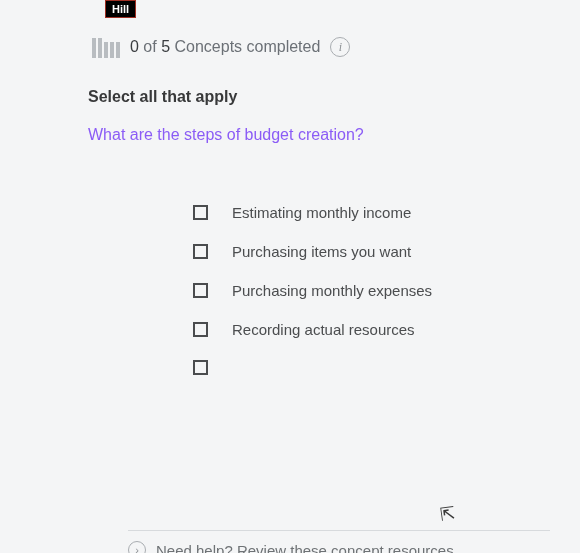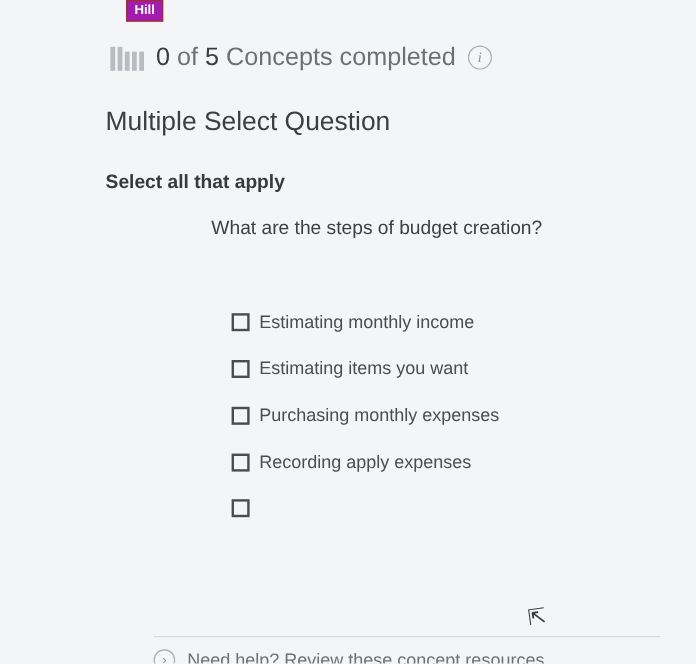--- a/index.html
+++ b/index.html
@@ -8,21 +8,21 @@
     height: 553px;
     font-family: -apple-system, BlinkMacSystemFont, "Segoe UI", Arial, sans-serif;
     background: #f4f5f6;
     overflow: hidden;
     position: relative;
   }
   .hill-badge {
     position: absolute;
     top: 0;
     left: 105px;
-    background: #a21caf;
+    background: #000000;
     color: #fff;
     font-size: 11px;
     font-weight: bold;
     padding: 2px 6px;
     border: 1px solid #a03024;
   }
   .progress-row {
     position: absolute;
     top: 36px;
     left: 92px;
@@ -39,21 +39,21 @@
   .progress-bars .bar {
     width: 4px;
     background: #b8bcc0;
   }
   .progress-bars .bar.a { height: 20px; }
   .progress-bars .bar.b { height: 20px; }
   .progress-bars .bar.c { height: 16px; }
   .progress-bars .bar.d { height: 16px; }
   .progress-bars .bar.e { height: 16px; }
   .progress-text {
-    font-size: 21px;
+    font-size: 16px;
     color: #6b7076;
   }
   .progress-text .count { color: #3a3d40; font-weight: 500; }
   .info-circle {
     width: 20px;
     height: 20px;
     border: 1.5px solid #a9adb1;
     border-radius: 50%;
     display: flex;
     align-items: center;
@@ -77,34 +77,33 @@
     margin-bottom: 30px;
   }
   .q-instr {
     font-size: 16px;
     color: #38393a;
     font-weight: 600;
     margin-bottom: 20px;
   }
   .q-text {
     font-size: 16px;
-    color: #404040;
+    color: #8b5cf6;
     margin-bottom: 60px;
-    text-align: center;
   }
   .options {
     margin-left: 105px;
     display: flex;
     flex-direction: column;
     gap: 22px;
   }
   .option {
     display: flex;
     align-items: center;
-    gap: 8px;
+    gap: 24px;
     cursor: pointer;
   }
   .checkbox {
     width: 15px;
     height: 15px;
     border: 2px solid #4a4c4e;
     background: transparent;
     flex-shrink: 0;
   }
   .option-label {
@@ -161,40 +160,39 @@
   <div class="progress-text">
     <span class="count">0</span>
     of
     <span class="count">5</span>
     <span>Concepts completed</span>
   </div>
   <div class="info-circle">i</div>
 </div>
 
 <div class="content">
-  <h2 class="q-title">Multiple Select Question</h2>
   <div class="q-instr">Select all that apply</div>
   <div class="q-text">What are the steps of budget creation?</div>
 
   <div class="options">
     <div class="option">
       <div class="checkbox"></div>
       <span class="option-label">Estimating monthly income</span>
     </div>
     <div class="option">
       <div class="checkbox"></div>
-      <span class="option-label">Estimating items you want</span>
+      <span class="option-label">Purchasing items you want</span>
     </div>
     <div class="option">
       <div class="checkbox"></div>
       <span class="option-label">Purchasing monthly expenses</span>
     </div>
     <div class="option">
       <div class="checkbox"></div>
-      <span class="option-label">Recording apply expenses</span>
+      <span class="option-label">Recording actual resources</span>
     </div>
     <div class="option">
       <div class="checkbox"></div>
     </div>
   </div>
 </div>
 
 <div class="help-bar">
   <div class="help-chevron">›</div>
   <span>Need help? Review these concept resources</span>

